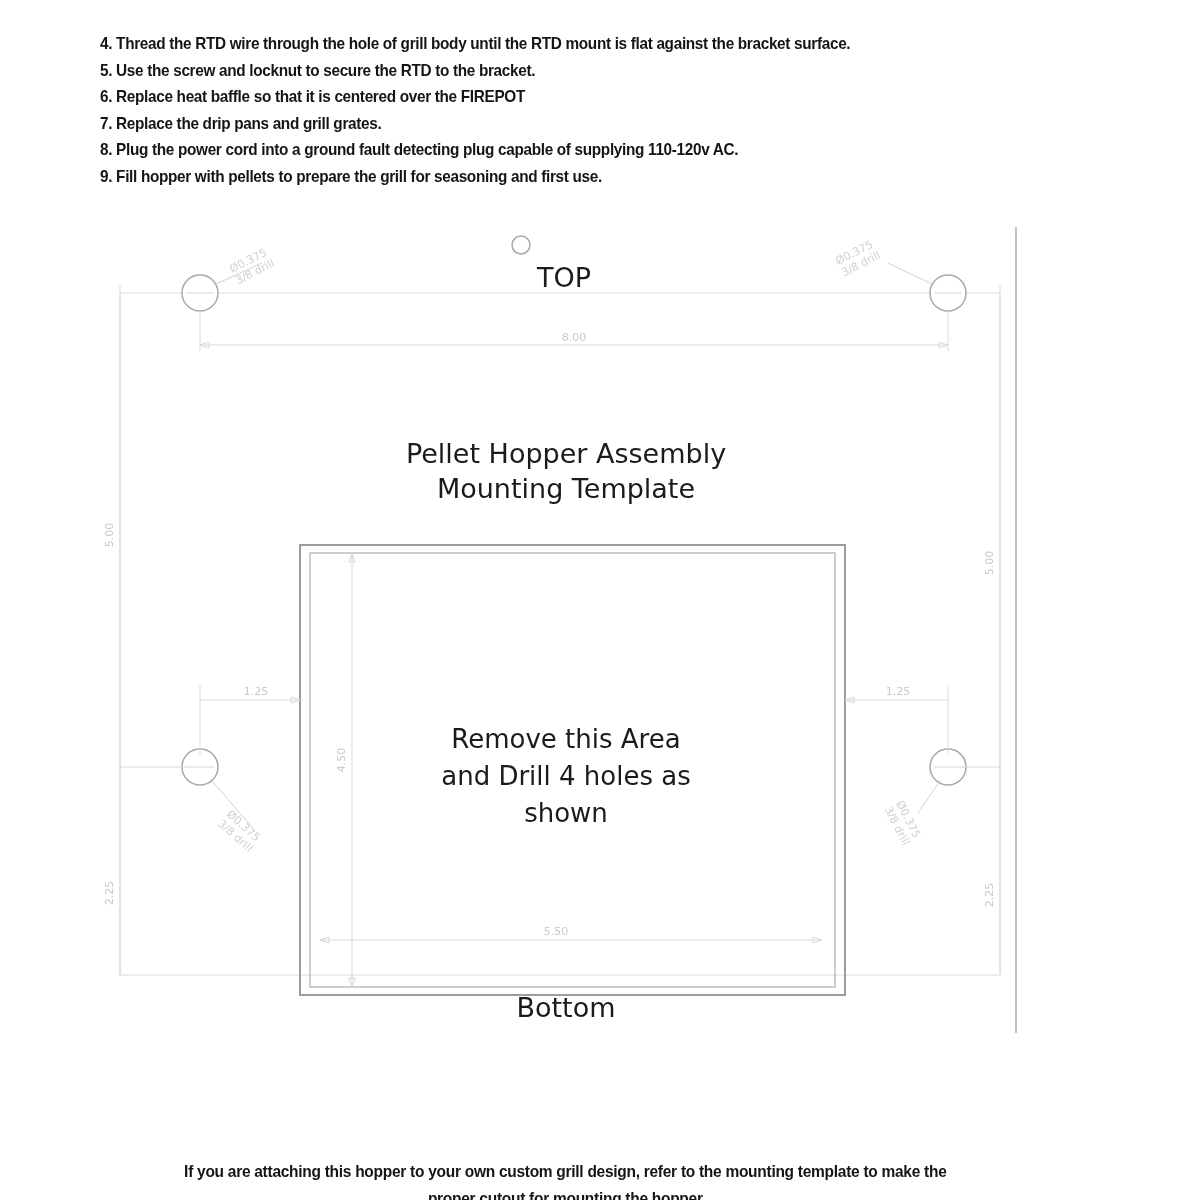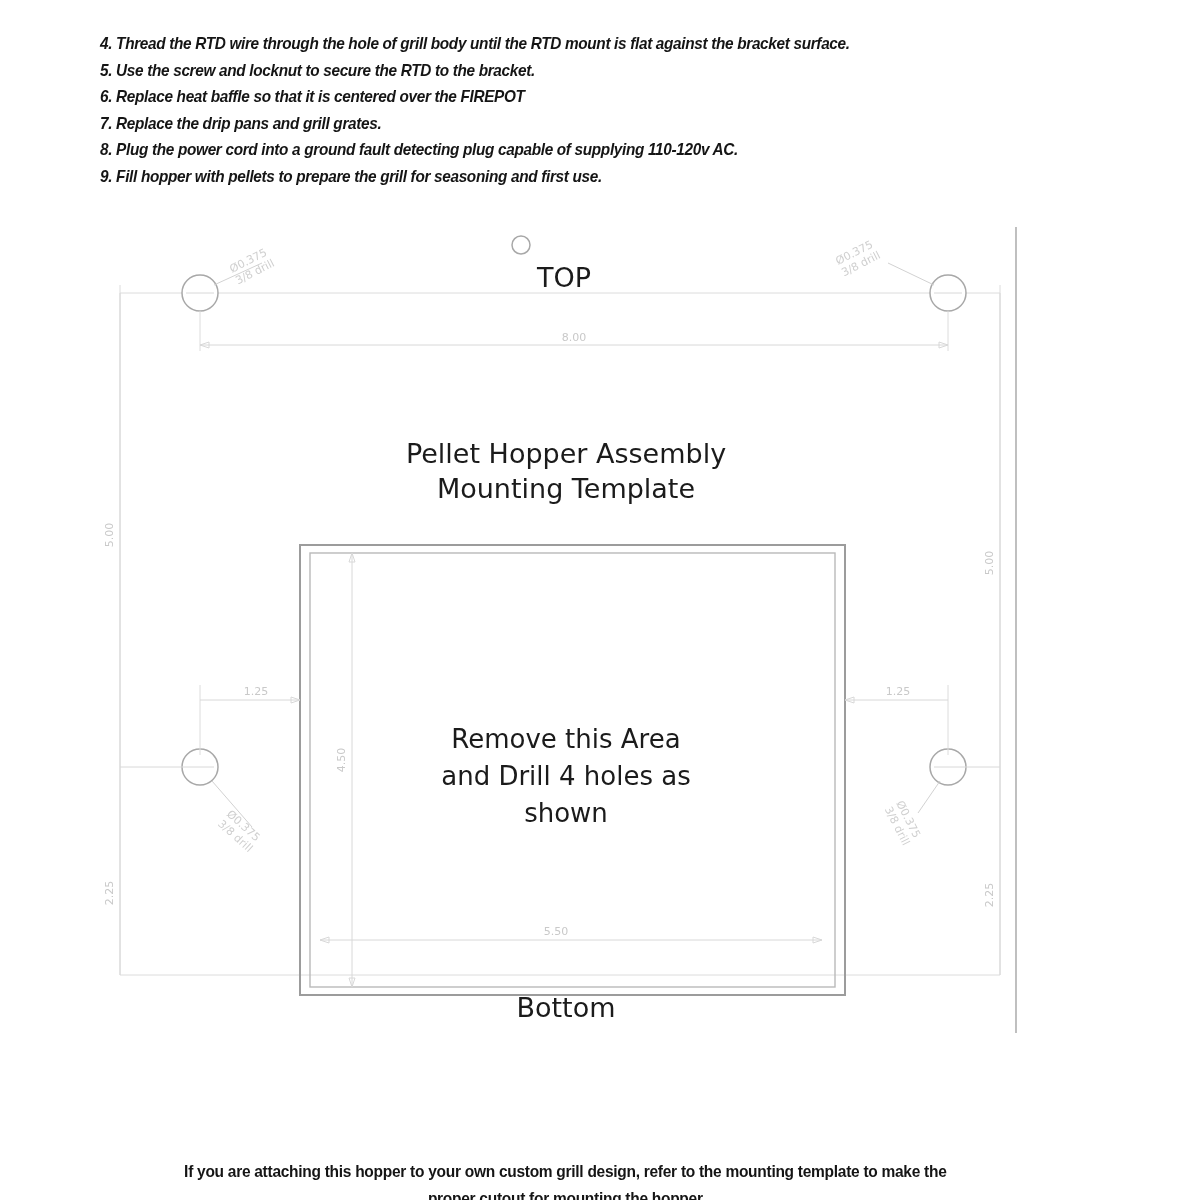--- a/index.html
+++ b/index.html
@@ -15,21 +15,20 @@
     color: #1a1a1a;
     overflow: hidden;
   }
 
   
   #instructions {
     position: absolute;
     left: 100px;
     top: 30px;
     width: 1000px;
-    font-style: italic;
   }
   .instr-line {
     font-family: "Liberation Sans", sans-serif;
     font-size: 16.5px;
     font-weight: 700;
     line-height: 26.5px;
     letter-spacing: -0.35px;
     color: #151515;
     white-space: nowrap;
     transform: scaleX(0.93);

